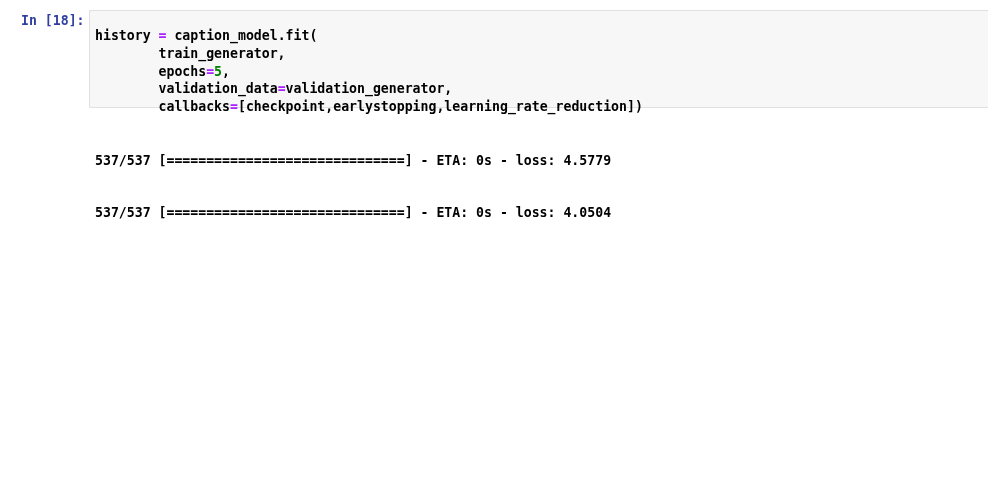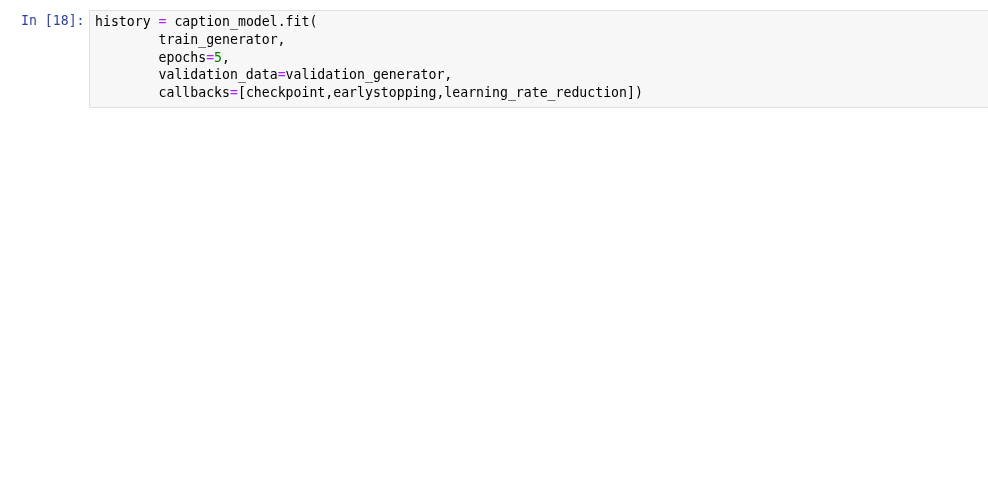--- a/index.html
+++ b/index.html
@@ -7,20 +7,21 @@
       padding: 0;
       background: #ffffff;
       width: 988px;
       height: 484px;
       overflow: hidden;
     }
     .cell {
       position: relative;
       width: 988px;
       height: 484px;
+      font-weight: bold;
     }
     .prompt {
       position: absolute;
       left: 21px;
       top: 12px;
       font-family: "DejaVu Sans Mono", monospace;
       font-size: 13.2px;
       color: #303f9f;
       white-space: pre;
       line-height: 18px;
@@ -33,21 +34,21 @@
       height: 98px;
       background: #f7f7f7;
       border: 1px solid #e0e0e0;
       border-right: none;
       border-radius: 2px 0 0 2px;
       box-sizing: border-box;
     }
     .code {
       position: absolute;
       left: 5px;
-      top: 2px;
+      top: 16px;
       margin: 0;
       font-family: "DejaVu Sans Mono", monospace;
       font-size: 13.2px;
       line-height: 17.8px;
       color: #000000;
       white-space: pre;
     }
     .code .op { color: #aa22ff; }
     .code .num { color: #008000; }
     .output {
@@ -71,20 +72,22 @@
 
   <div class="input-area">
 <pre class="code"><span><span>history </span><span class="op">=</span><span> caption_model.fit(</span></span>
 <span><span>        train_generator,</span></span>
 <span><span>        epochs</span><span class="op">=</span><span class="num">5</span><span>,</span></span>
 <span><span>        validation_data</span><span class="op">=</span><span>validation_generator,</span></span>
 <span><span>        callbacks</span><span class="op">=</span><span>[checkpoint,earlystopping,learning_rate_reduction])</span></span></pre>
   </div>
 
   <div class="output">
+    <span class="out-line">537/537 [==============================] - ETA: 0s - loss: 4.5779</span>
+    <span class="out-line">537/537 [==============================] - ETA: 0s - loss: 4.0504</span>
     
     
     
     
     
     
     
     
     
     

